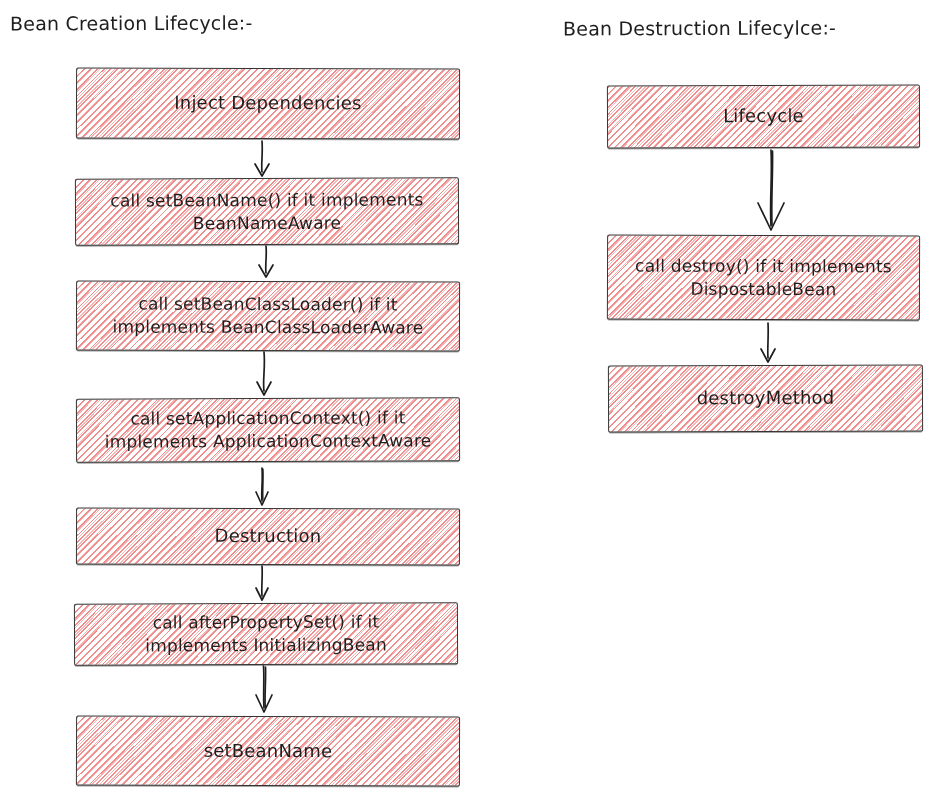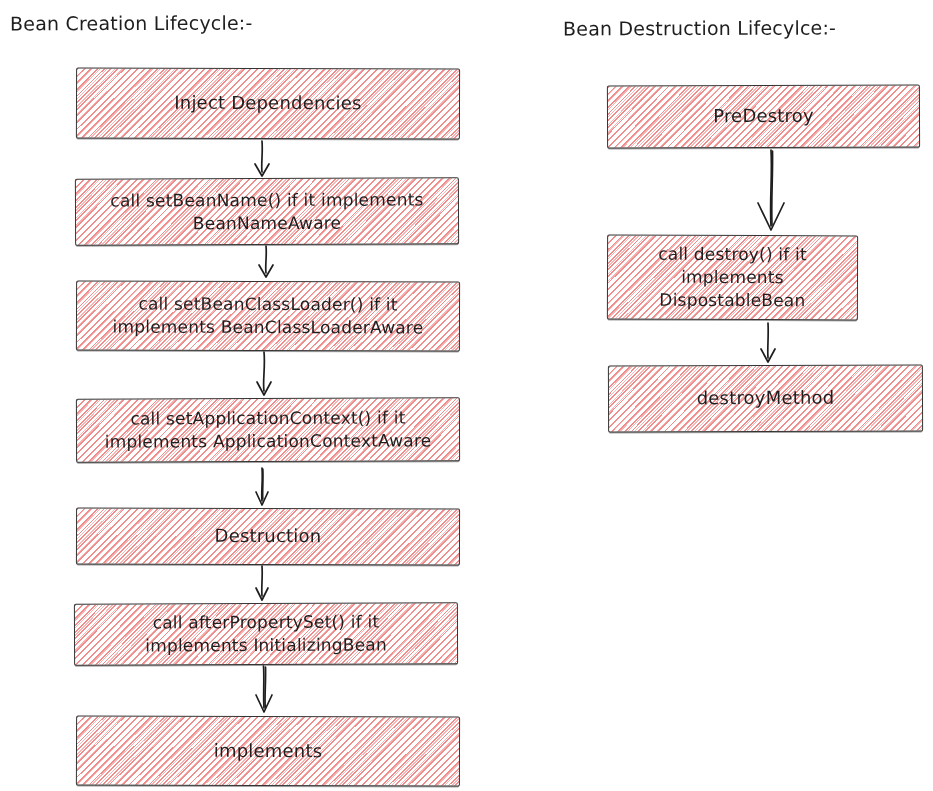--- a/index.html
+++ b/index.html
@@ -98,34 +98,34 @@
     <span class="label">call afterPropertySet() if it implements InitializingBean</span>
   </div>
 
   <svg class="arrow" style="left:244px;top:665px;" width="40" height="50" viewBox="0 0 40 50">
     <path d="M19.5 1 C20.5 16 19 30 20 43"></path>
       <path d="M21.5 2 C22 16 20.5 30 21.2 42"></path>
     <path d="M12 30 L20 47 L28 30"></path>
   </svg>
 
   <div class="box single tilt-a" style="left:76px;top:716px;width:384px;height:70px;">
-    <span class="label">implements</span>
+    <span class="label">setBeanName</span>
   </div>
 
   <div class="box single narrow tilt-b" style="left:607px;top:85px;width:313px;height:63px;">
-    <span class="label">PreDestroy</span>
+    <span class="label">Lifecycle</span>
   </div>
 
   <svg class="arrow" style="left:745px;top:148px;" width="50" height="86" viewBox="0 0 50 86">
     <path d="M26 2 C27.5 28 24.5 52 26 78"></path>
       <path d="M27.5 3 C28 28 26 52 27 77"></path>
     <path d="M13 55 L26 82 L39 55"></path>
   </svg>
 
-  <div class="box narrow tilt-a" style="left:607px;top:235px;width:251px;height:85px;">
+  <div class="box narrow tilt-a" style="left:607px;top:235px;width:313px;height:85px;">
     <span class="label">call destroy() if it implements DispostableBean</span>
   </div>
 
   <svg class="arrow" style="left:742px;top:320px;" width="50" height="46" viewBox="0 0 50 46">
     <path d="M26 3 C26.8 16 25.2 28 26 38"></path>
       <path d="M19 29 L26 42 L33 29"></path>
   </svg>
 
   <div class="box single narrow tilt-b" style="left:608px;top:365px;width:315px;height:67px;">
     <span class="label">destroyMethod</span>

